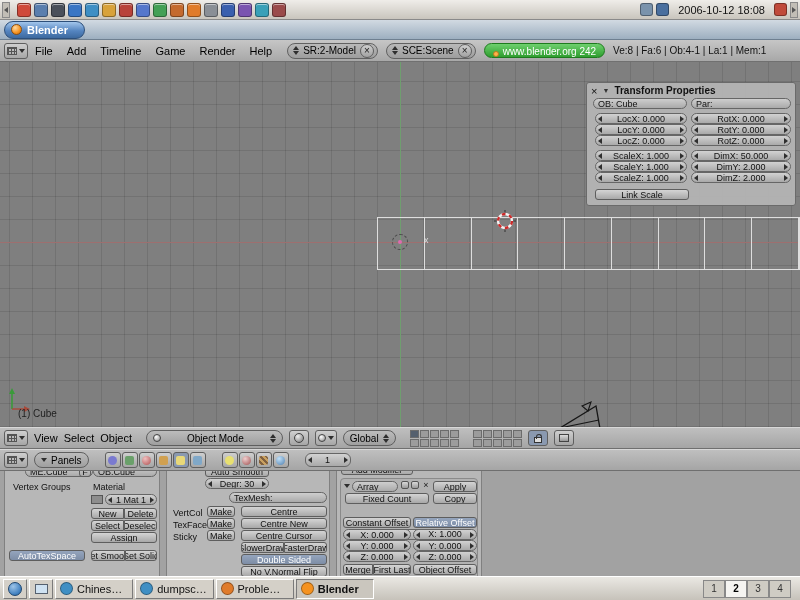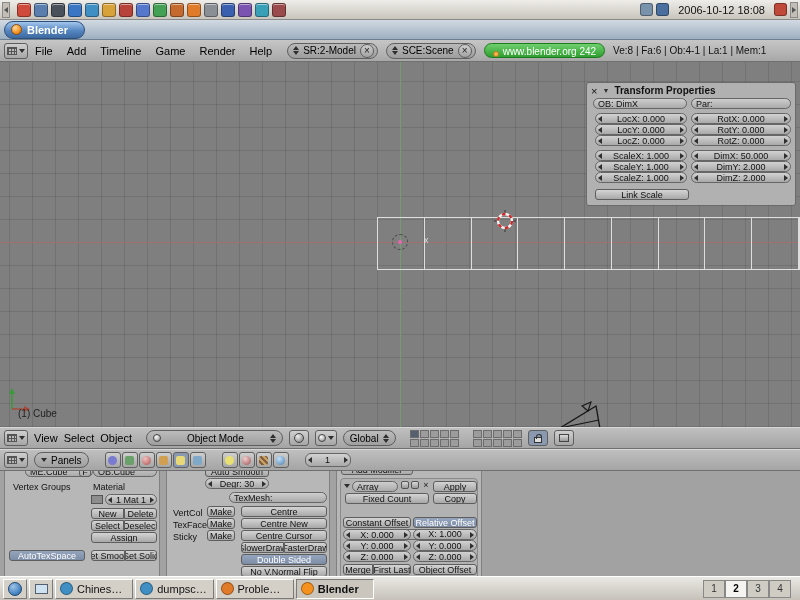--- a/index.html
+++ b/index.html
@@ -228,21 +228,21 @@
 
       <span class="vp-objlabel">(1) Cube</span>
 
       <div class="tp" id="tp-panel">
         <div class="tp-head">
           <span style="font-size:11px;line-height:8px;">×</span>
           <span style="font-size:7px;color:#333;">▼</span>
           <span class="tp-title">Transform Properties</span>
         </div>
         <div class="bfield" style="left:6px;top:15px;width:94px;">
-            <span>OB: DimX</span>
+            <span>OB: Cube</span>
           </div>
         <div class="bfield" style="left:104px;top:15px;width:100px;">
             <span>Par:</span>
           </div>
         <div class="bbtn" style="left:8px;top:106px;width:94px;">
             <span>Link Scale</span>
           </div>
       <div class="bnum" style="left: 8px; top: 30px; width: 92px;">
             <span class="spin l"></span>
             <span class="nval">LocX: 0.000</span>

